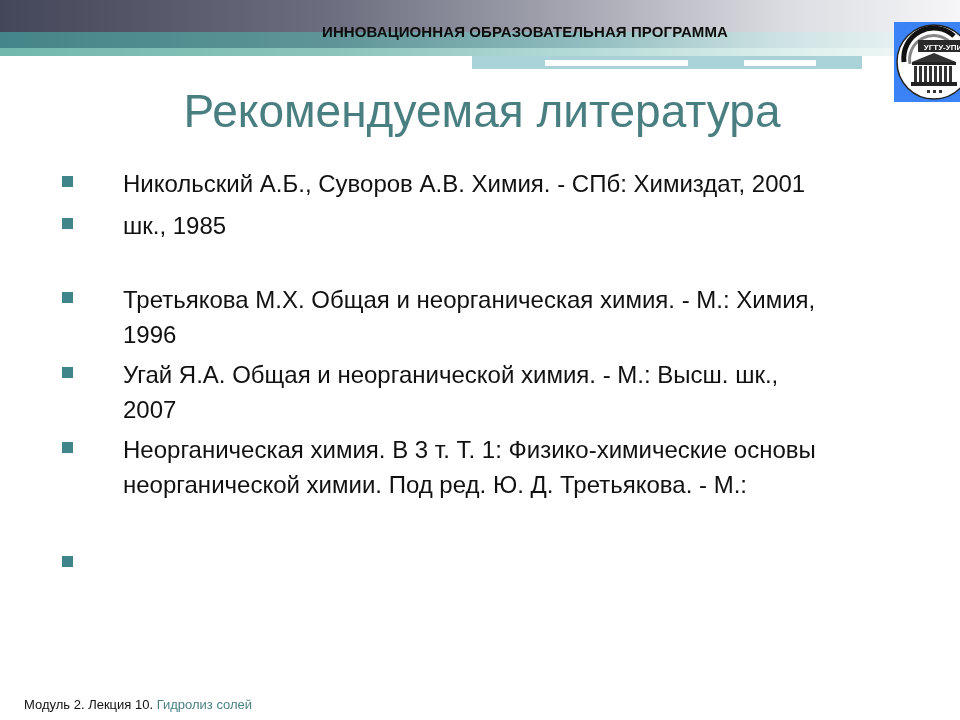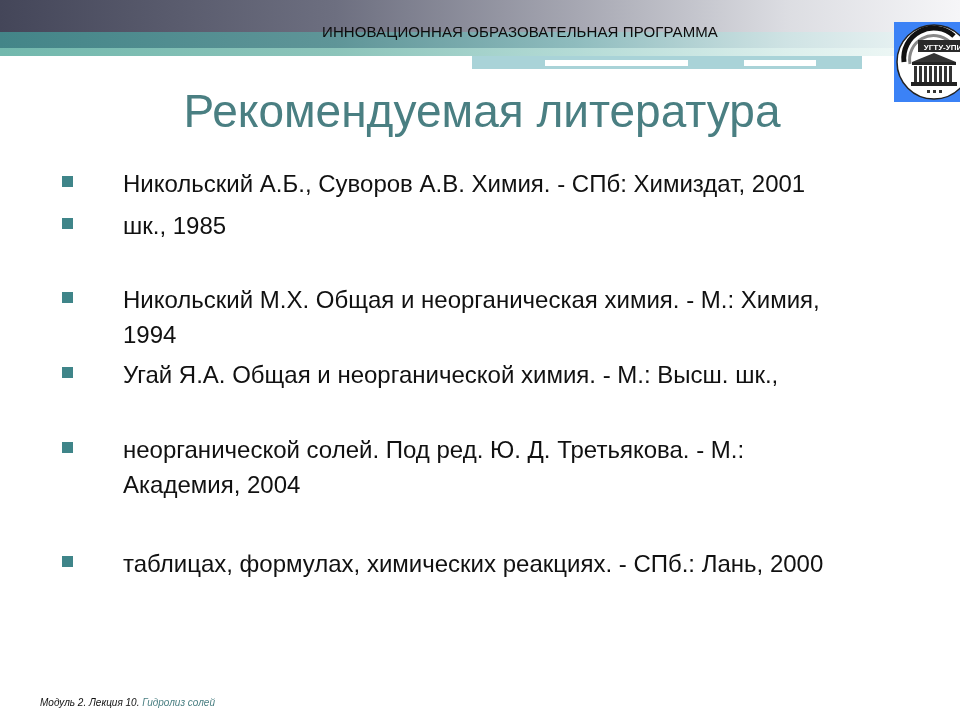--- a/index.html
+++ b/index.html
@@ -49,21 +49,21 @@
     .hdr-strip-gap2 {
       position: absolute;
       left: 744px; top: 60px;
       width: 72px; height: 6px;
       background: #ffffff;
     }
     .program-title {
       position: absolute;
       left: 322px; top: 23px;
       font-size: 15px;
-      font-weight: normal;
+      font-weight: bold;
       letter-spacing: 0.1px;
       color: #0d0d0d;
       white-space: nowrap;
     }
     
     .logo {
       position: absolute;
       left: 894px; top: 22px;
       width: 80px; height: 80px;
       background: #3b82f6;
@@ -105,25 +105,24 @@
       position: absolute;
       left: 61px; top: 0;
       width: 800px;
       font-size: 24px;
       line-height: 35px;
       color: #111111;
     }
     
     .footer {
       position: absolute;
-      left: 40px; top: 697px;
-      font-size: 10px;
+      left: 24px; top: 697px;
+      font-size: 13px;
       color: #111111;
       white-space: nowrap;
-      font-style: italic;
     }
     .footer .topic {
       color: #4a7f82;
     }
   </style>
 </head>
 <body>
 
 <div class="hdr-dark"></div>
 <div class="hdr-teal"></div>
@@ -173,41 +172,41 @@
   </li>
   <li class="bib-item" style="top:42px;">
     <span class="bullet"></span>
     <div class="bib-text">
       <div>шк., 1985</div>
     </div>
   </li>
   <li class="bib-item" style="top:116px;">
     <span class="bullet"></span>
     <div class="bib-text">
-      <div>Никольский М.Х. Общая и неорганическая химия. - М.: Химия,</div>
-      <div>1994</div>
+      <div>Третьякова М.Х. Общая и неорганическая химия. - М.: Химия,</div>
+      <div>1996</div>
     </div>
   </li>
   <li class="bib-item" style="top:191px;">
     <span class="bullet"></span>
     <div class="bib-text">
       <div>Угай Я.А. Общая и неорганической химия. - М.: Высш. шк.,</div>
+      <div>2007</div>
     </div>
   </li>
   <li class="bib-item" style="top:266px;">
     <span class="bullet"></span>
     <div class="bib-text">
-      <div>неорганической солей. Под ред. Ю. Д. Третьякова. - М.:</div>
-      <div>Академия, 2004</div>
+      <div>Неорганическая химия. В 3 т. Т. 1: Физико-химические основы</div>
+      <div>неорганической химии. Под ред. Ю. Д. Третьякова. - М.:</div>
     </div>
   </li>
   <li class="bib-item" style="top:380px;">
     <span class="bullet"></span>
     <div class="bib-text">
-      <div>таблицах, формулах, химических реакциях. - СПб.: Лань, 2000</div>
     </div>
   </li>
 </ul>
 
 <div class="footer">
   <span>Модуль 2. Лекция 10.</span>
   <span class="topic">Гидролиз солей</span>
 </div>
 
 </body></html>

